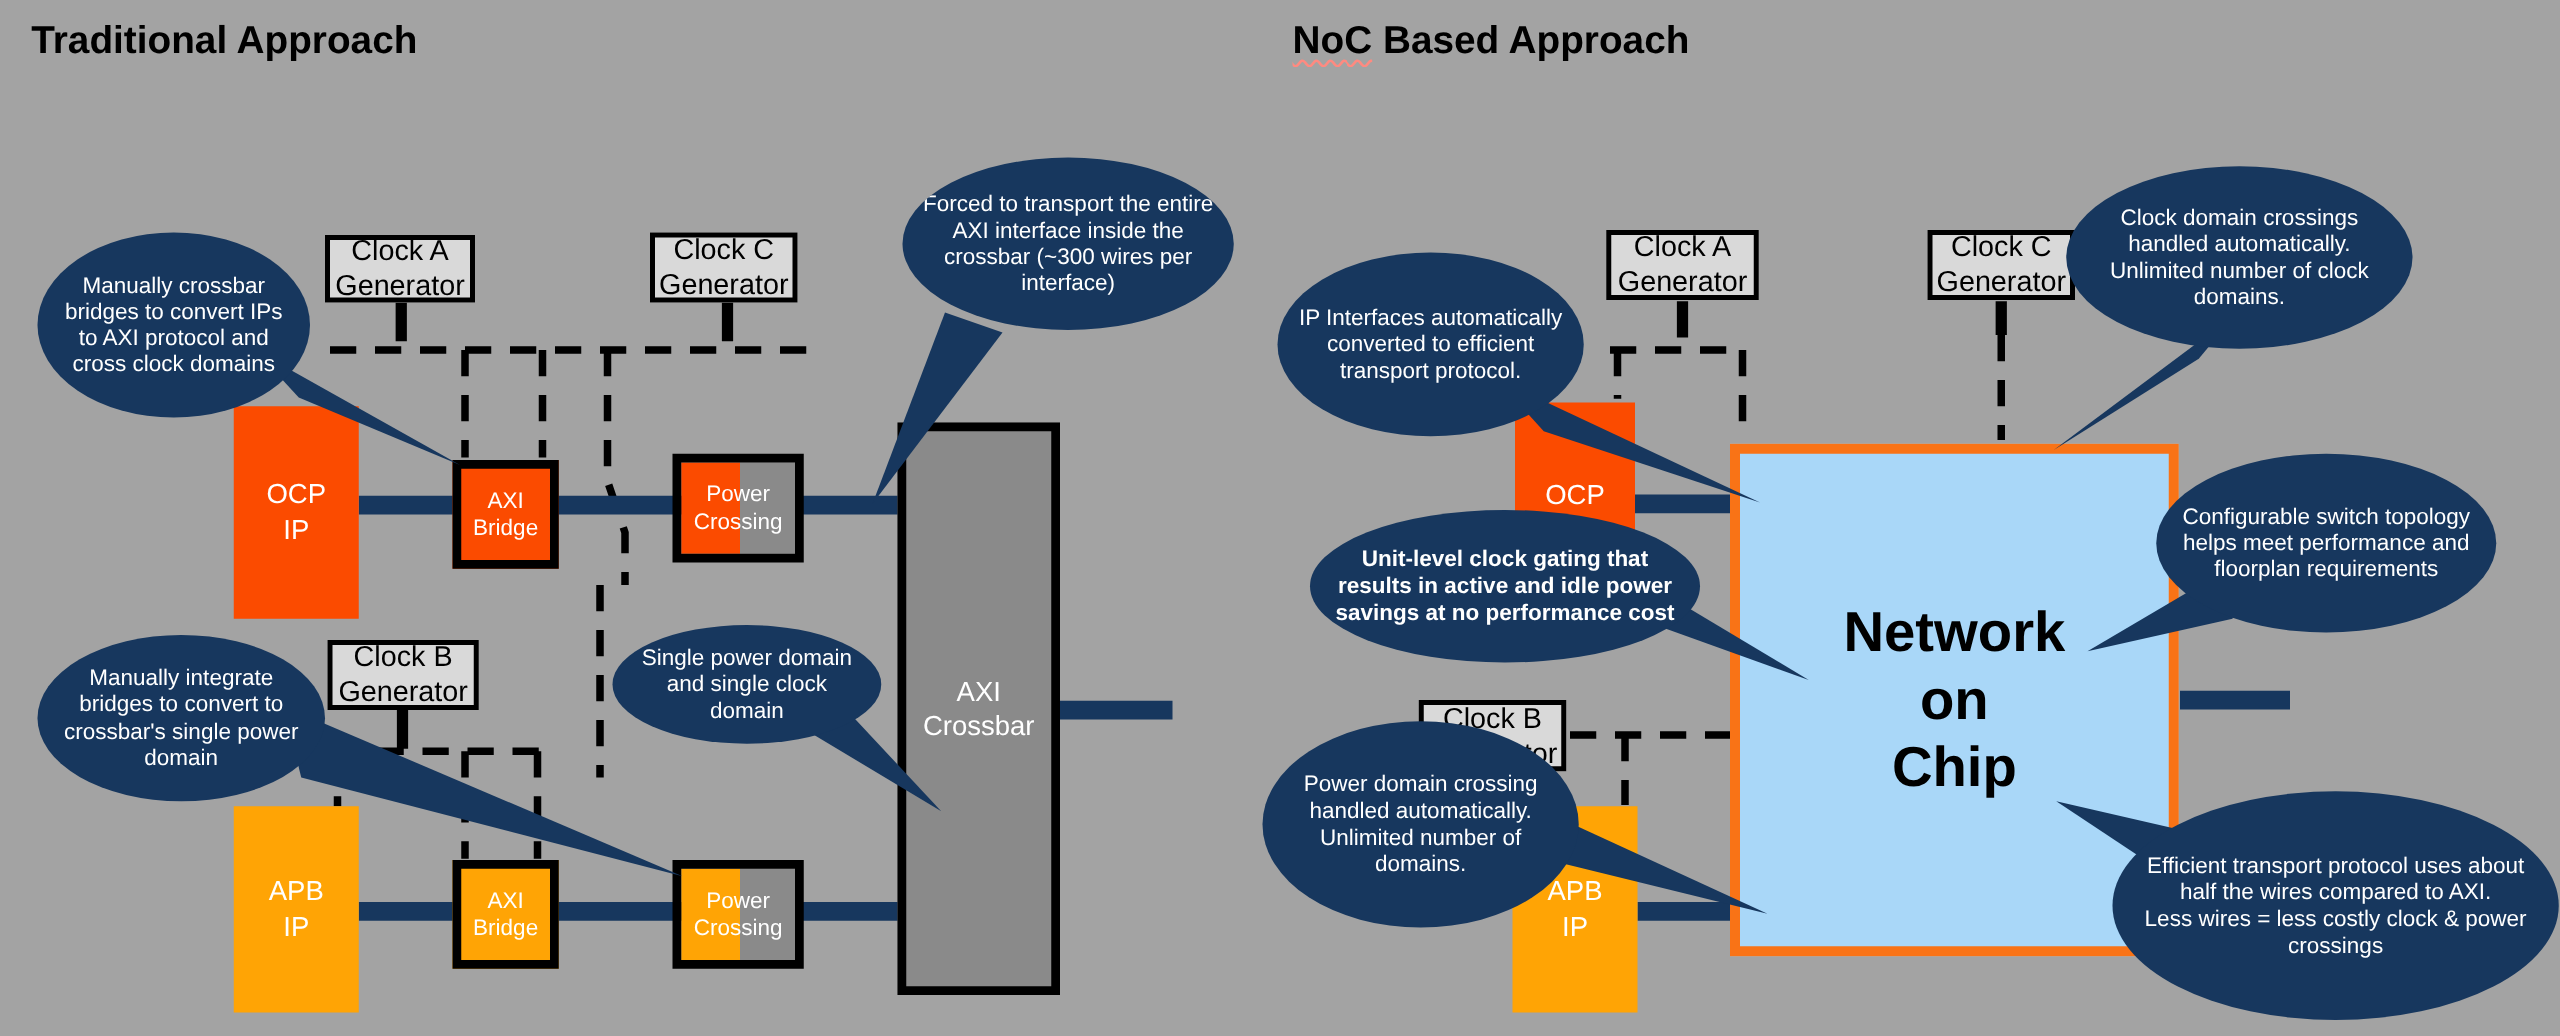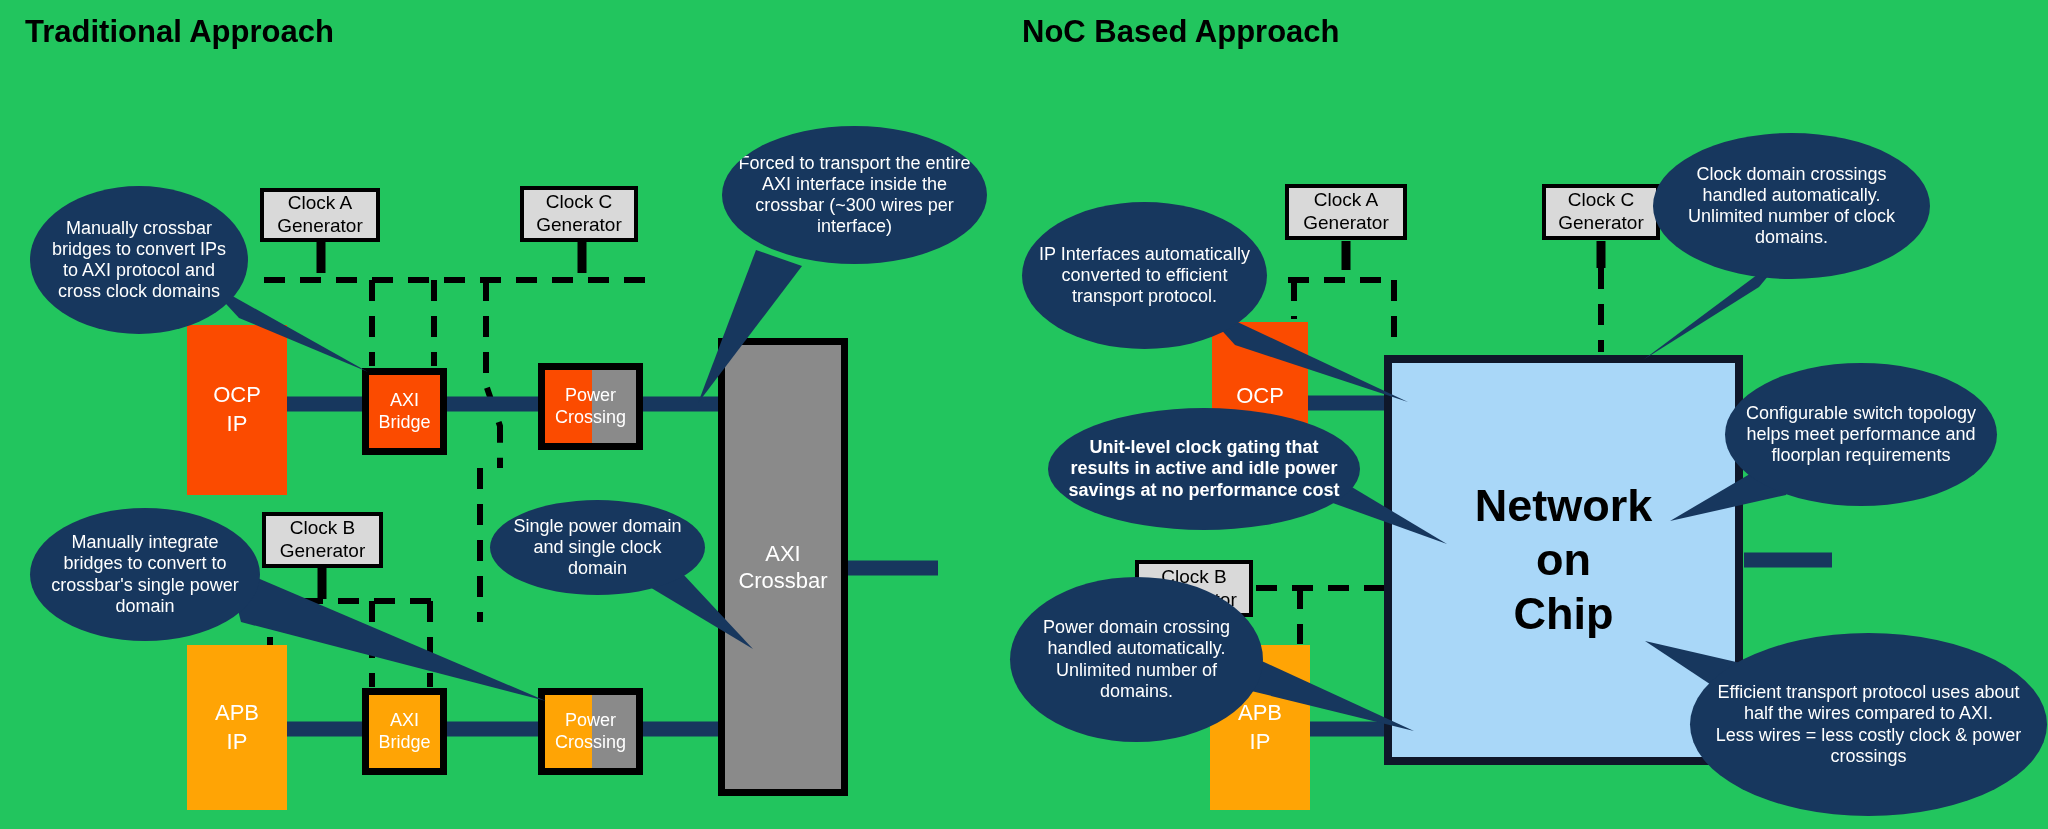--- a/index.html
+++ b/index.html
@@ -5,42 +5,42 @@
   :root{
     --navy:#17375E;
     --ored:#FB4B00;
     --orange:#FFA405;
     --gray:#8A8A8A;
     --lgray:#D9D9D9;
     --blue:#A9D7F8;
   }
   html,body{margin:0;padding:0;background:#fff;}
   .canvas{
-    position:relative;width:2048px;height:829px;background:#22c55e;overflow:hidden;
+    position:relative;width:2048px;height:829px;background:#a3a3a3;overflow:hidden;
     font-family:"Liberation Sans", sans-serif;
   }
   .layer{position:absolute;left:0;top:0;z-index:1;}
   .tails{z-index:3;}
   .t-title{position:absolute;z-index:5;font-size:31px;font-weight:bold;color:#000;white-space:nowrap;}
-  .wavy{text-decoration-style:wavy;text-decoration-color:#ff8a80;text-decoration-thickness:2px;text-underline-offset:5px;}
+  .wavy{text-decoration:underline;text-decoration-style:wavy;text-decoration-color:#ff8a80;text-decoration-thickness:2px;text-underline-offset:5px;margin-left:12px;}
   .box{
     position:absolute;z-index:2;box-sizing:border-box;
     display:flex;align-items:center;justify-content:center;
     text-align:center;white-space:pre-line;
   }
-  .gen{background:var(--lgray);border:4px solid #000;font-size:19px;line-height:1.2;color:#000;}
+  .gen{background:var(--lgray);border:4px solid #000;font-size:23px;line-height:1.2;color:#000;}
   .ip{font-size:22px;color:#fff;line-height:1.3;}
   .ocp{background:var(--ored);}
   .apb{background:var(--orange);}
   .bridge{border:7px solid #000;font-size:18px;color:#fff;line-height:1.2;}
   .pc{border:7px solid #000;font-size:18px;color:#fff;line-height:1.2;}
   .pc-top{background:linear-gradient(90deg,var(--ored) 0 52%,var(--gray) 52% 100%);}
   .pc-bot{background:linear-gradient(90deg,var(--orange) 0 52%,var(--gray) 52% 100%);}
   .crossbar{background:var(--gray);border:7px solid #000;color:#fff;font-size:22px;line-height:1.25;}
-  .noc{background:var(--blue);border:8px solid #0f172a;color:#000;font-size:45px;font-weight:bold;line-height:1.2;}
+  .noc{background:var(--blue);border:8px solid #f97316;color:#000;font-size:45px;font-weight:bold;line-height:1.2;}
   .bubble{
     position:absolute;z-index:4;box-sizing:border-box;background:var(--navy);
     border-radius:50%;color:#fff;font-size:18px;line-height:1.17;
     display:flex;align-items:center;justify-content:center;text-align:center;overflow:hidden;
   }
   .bubble span{display:block;padding:2px 16px;white-space:pre-line;}
 </style>
 </head>
 <body>
 

